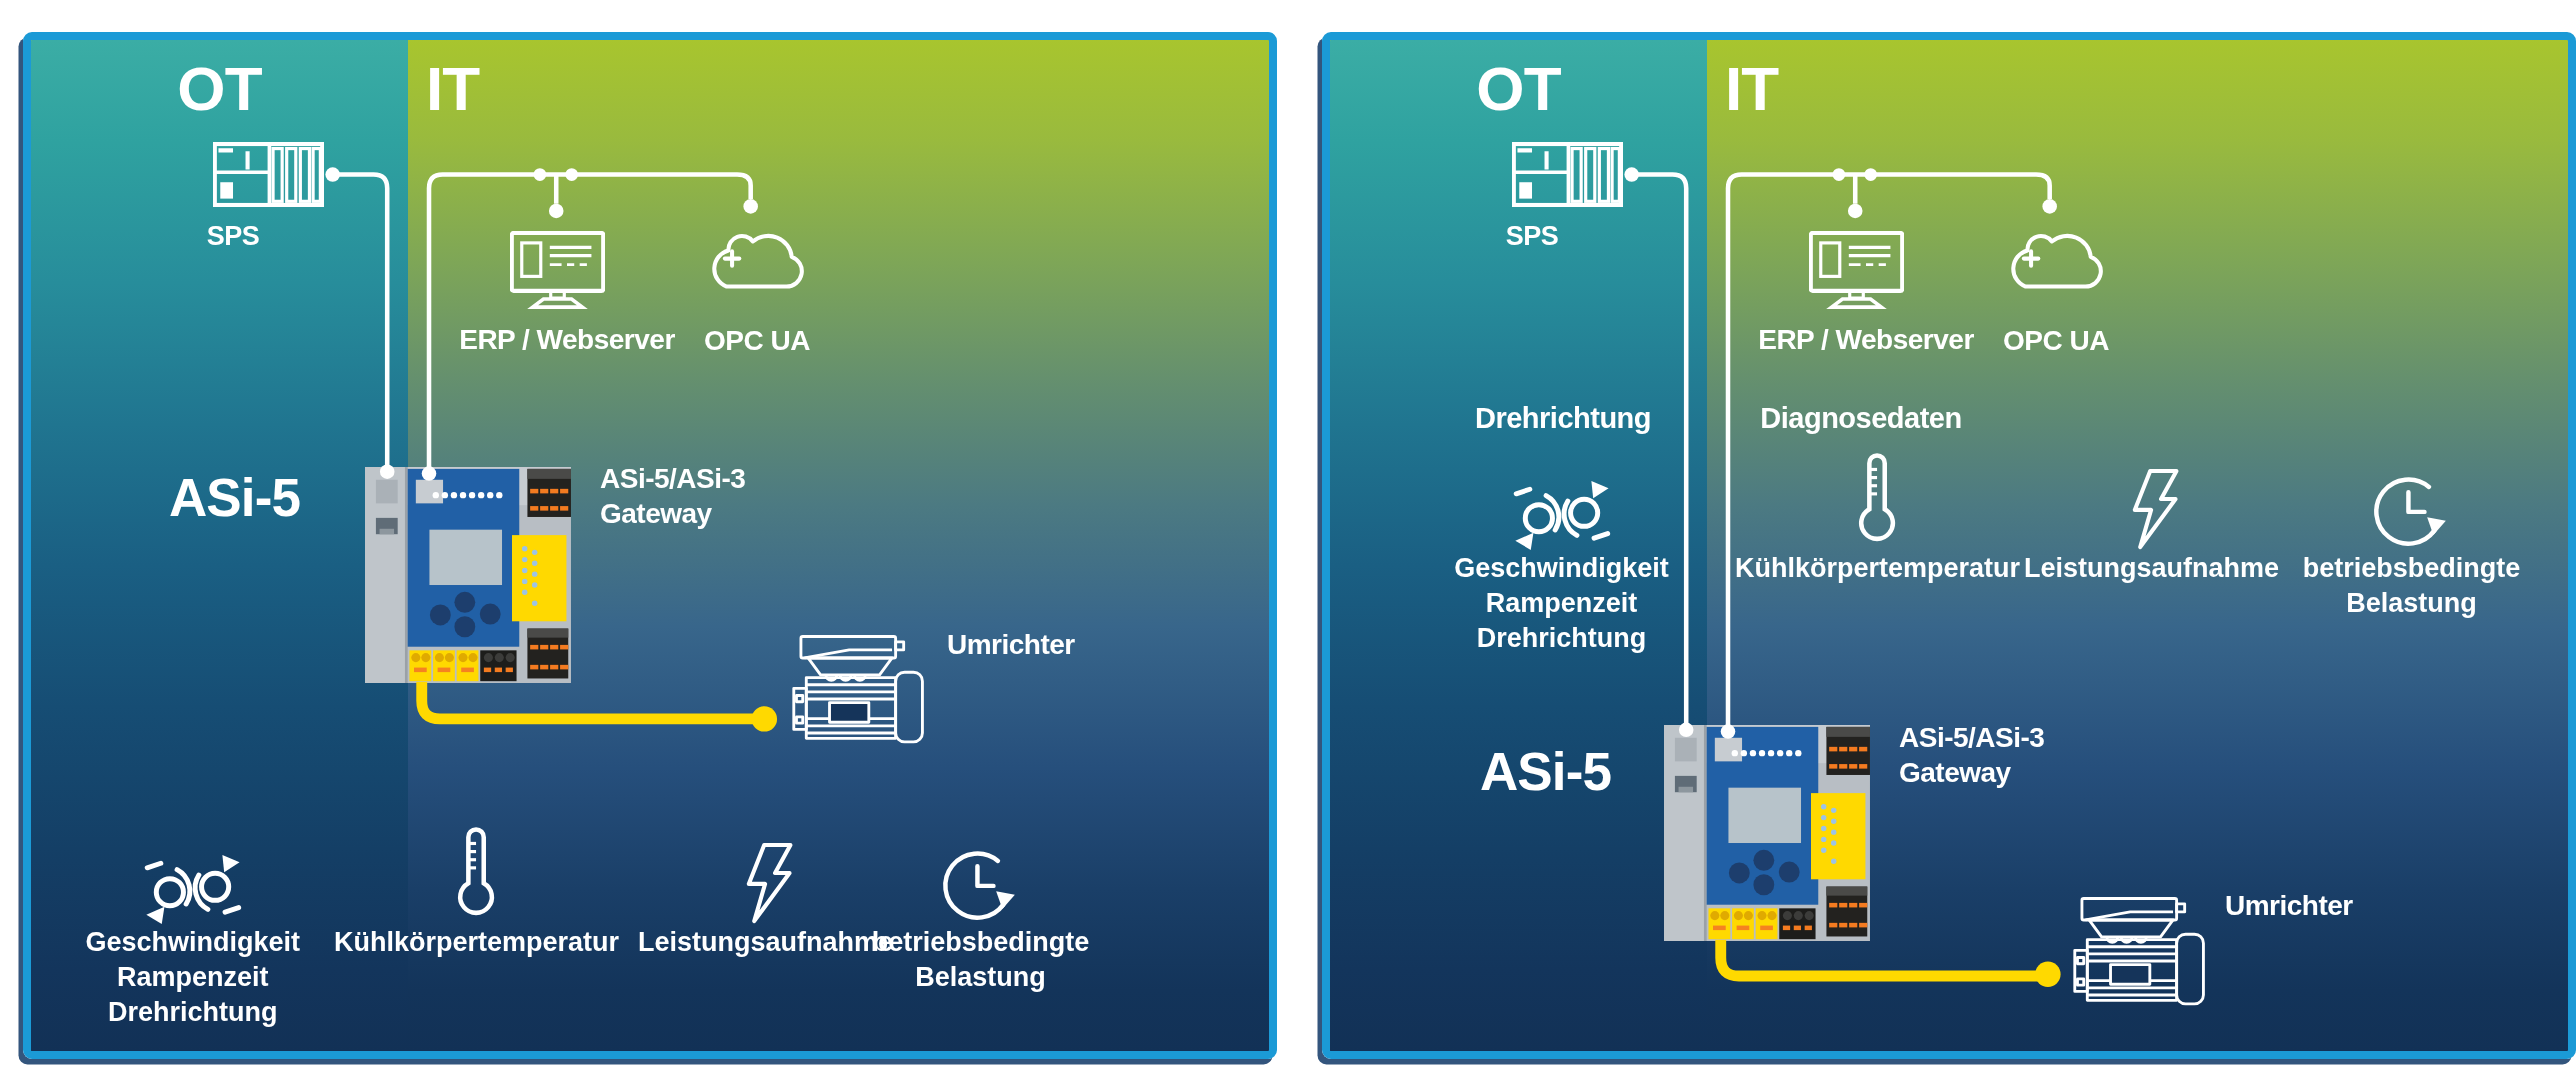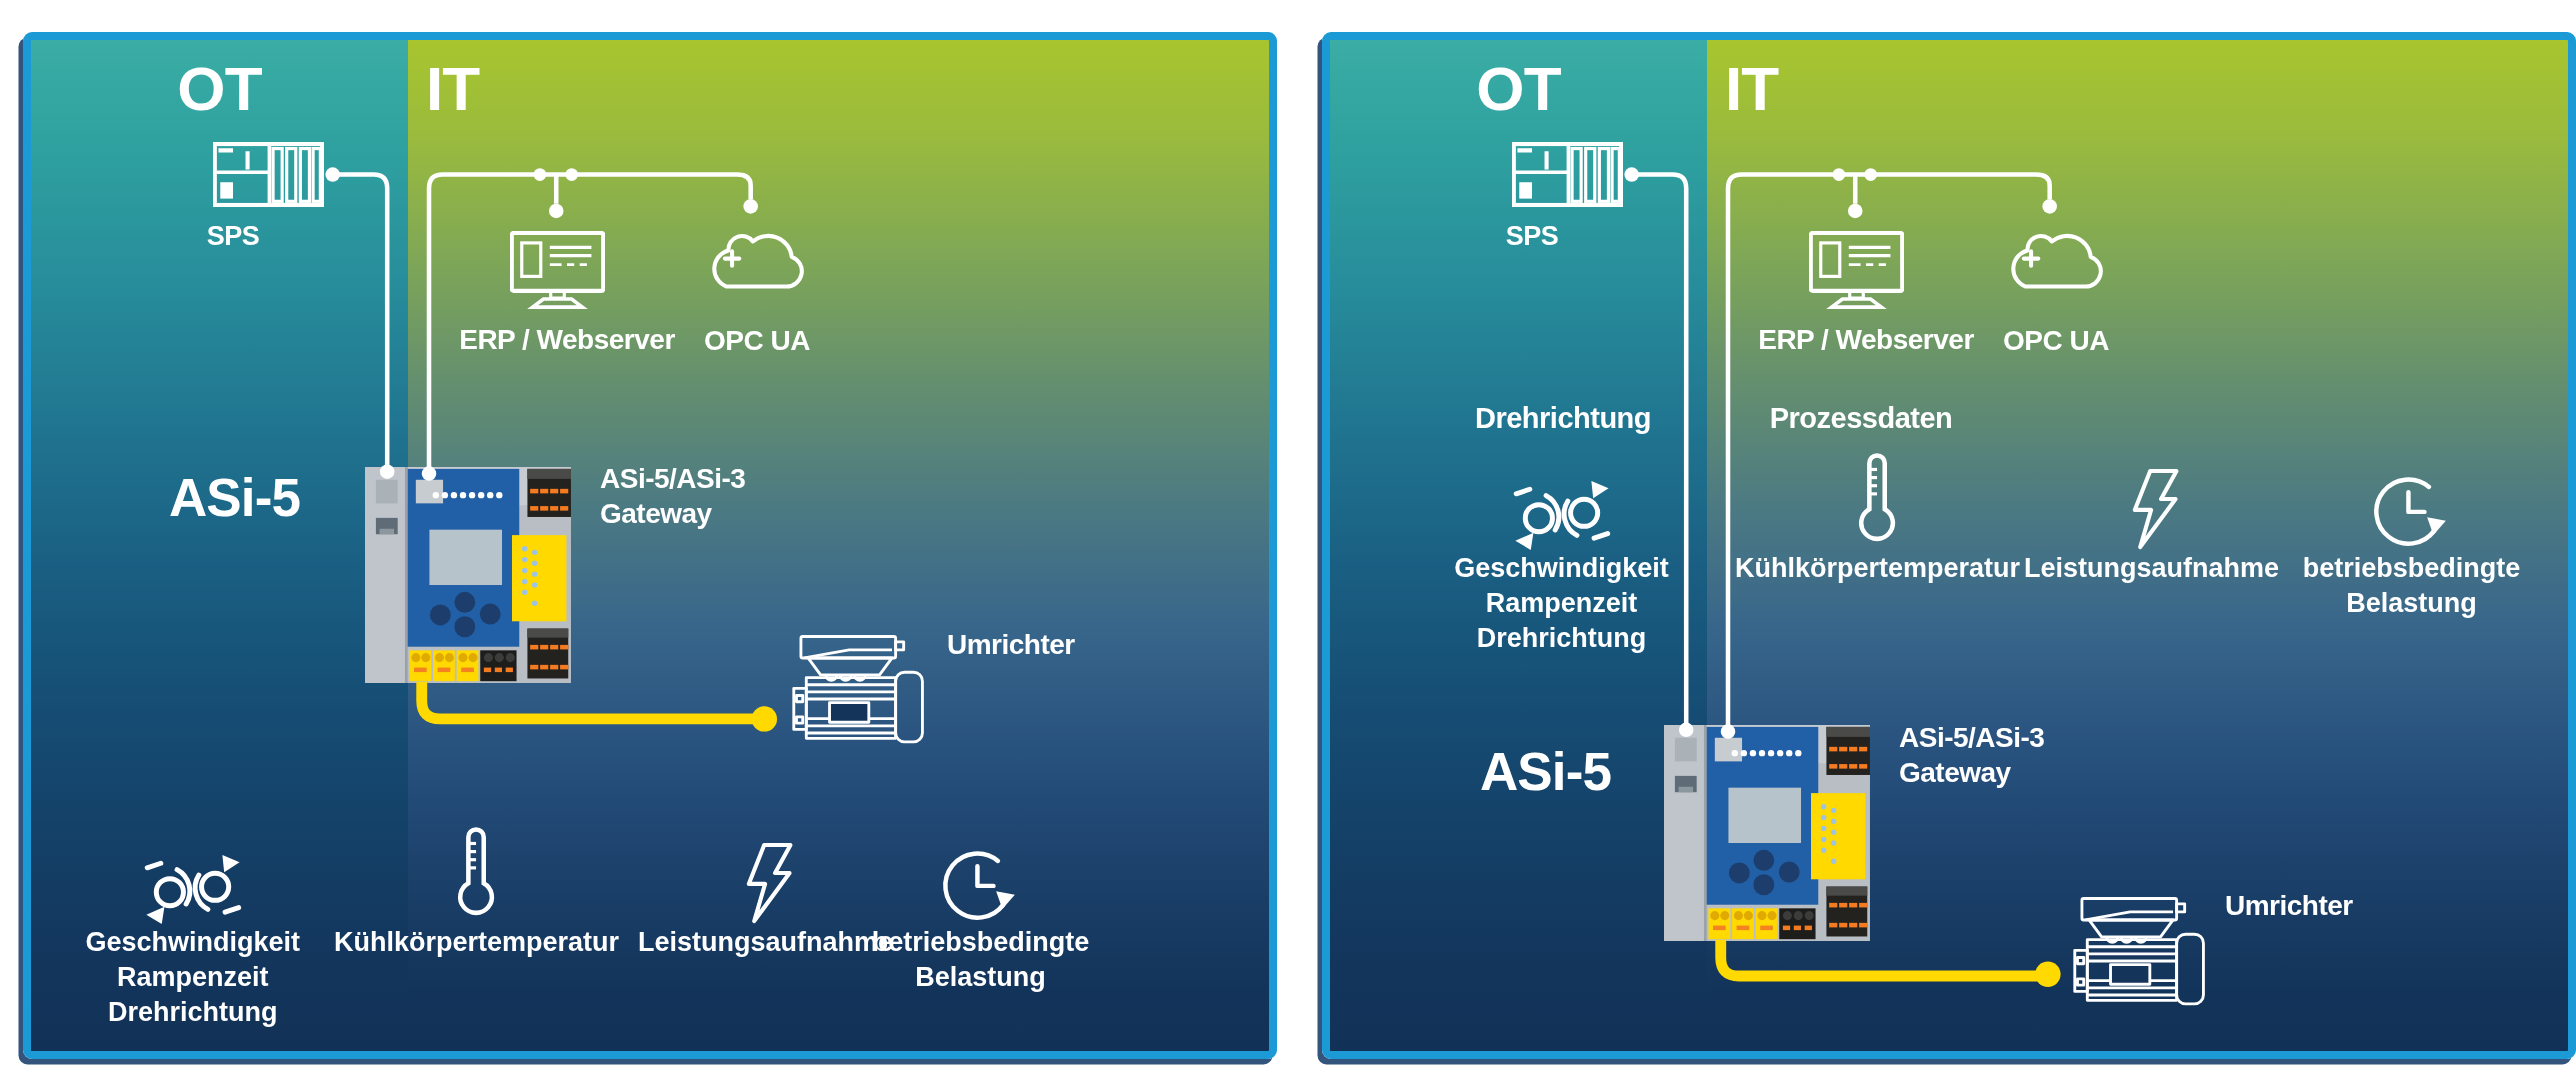--- a/index.html
+++ b/index.html
@@ -303,21 +303,21 @@
   <div class="t small-label center" style="left:536px;top:284px;font-size:28px">ERP / Webserver</div>
 
   <div class="abs" style="left:668px;top:187px">
     <svg width="114" height="65" viewBox="0 0 125 72">
         <use href="#def-cloud"></use>
       </svg>
   </div>
   <div class="t small-label center" style="left:726px;top:285px;font-size:28px">OPC UA</div>
 
   <div class="t hdr center" style="left:233px;top:362px">Drehrichtung</div>
-  <div class="t hdr center" style="left:531px;top:362px">Prozessdaten</div>
+  <div class="t hdr center" style="left:531px;top:362px">Diagnosedaten</div>
 
   <div class="group" style="left:77px;top:409px">
     <div class="gicon">
       <svg width="105" height="71" viewBox="0 0 116 78">
           <use href="#def-rotation"></use>
         </svg>
     </div>
     <div class="gline">Geschwindigkeit</div>
     <div class="gline">Rampenzeit</div>
     <div class="gline">Drehrichtung</div>

